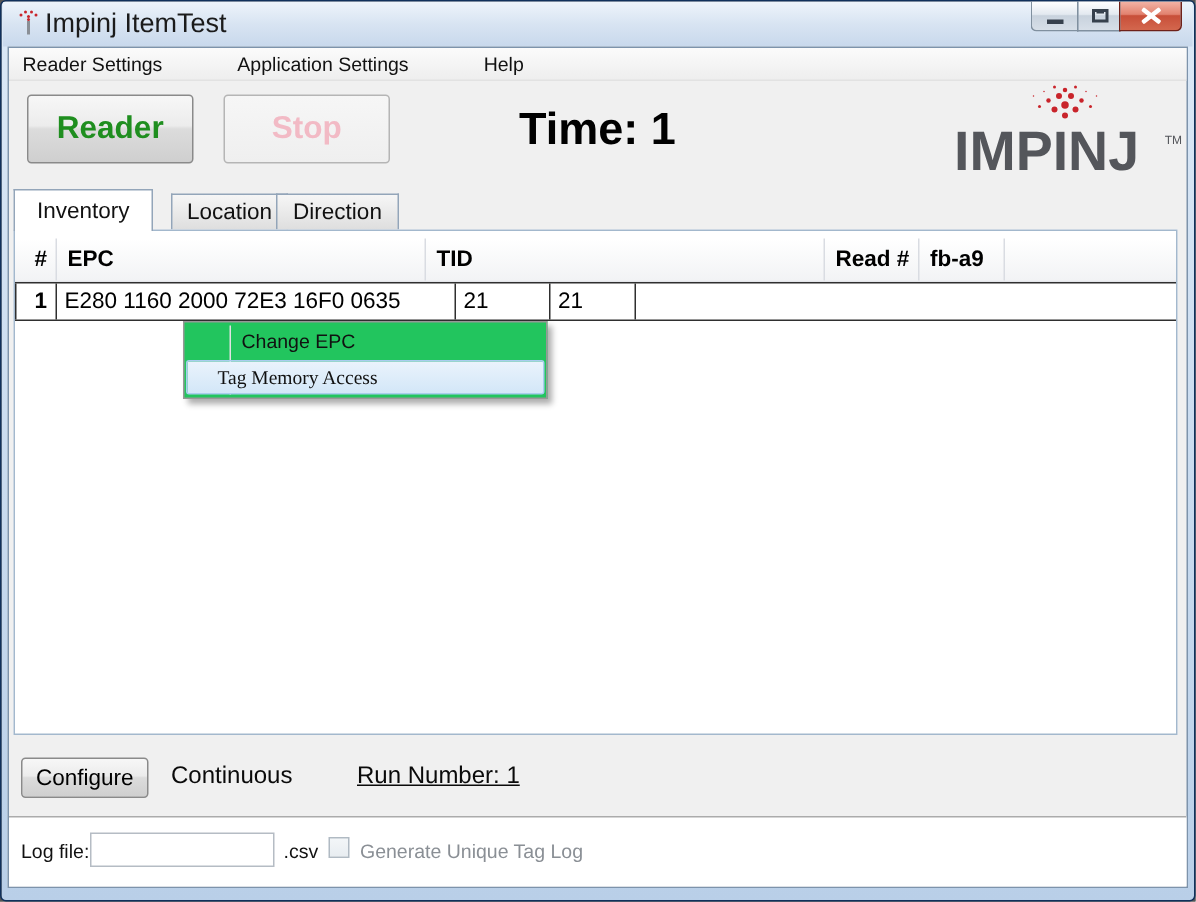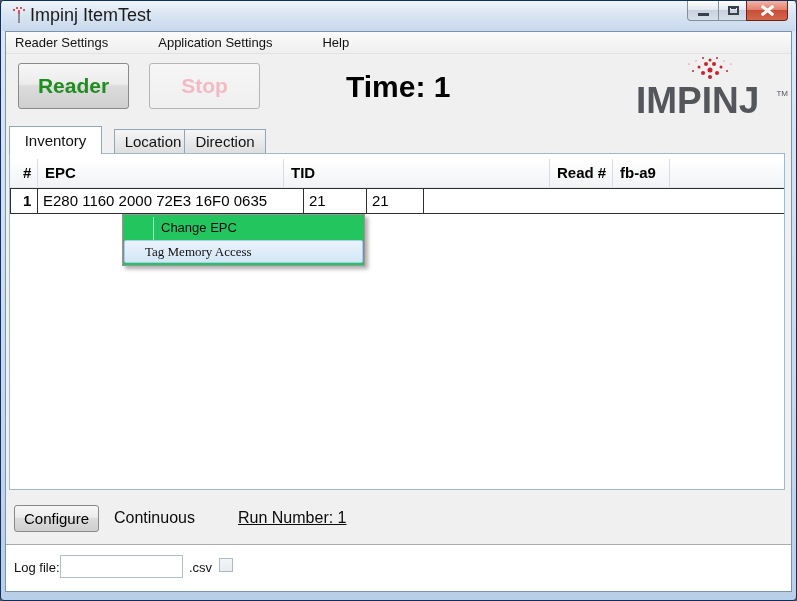--- a/index.html
+++ b/index.html
@@ -190,16 +190,17 @@
 
     <button class="btn configure-btn">Configure</button>
     <div class="mode-text">Continuous</div>
     <div class="run-text">Run Number: 1</div>
 
     <div class="log-panel">
       <div class="log-label">Log file:</div>
       <input class="log-input" type="text" value="" style="">
       <div class="csv-label">.csv</div>
       <div class="checkbox"></div>
+      <div class="checkbox-label">Generate Unique Tag Log</div>
     </div>
 
   </div>
 </div>
 
 </body></html>

